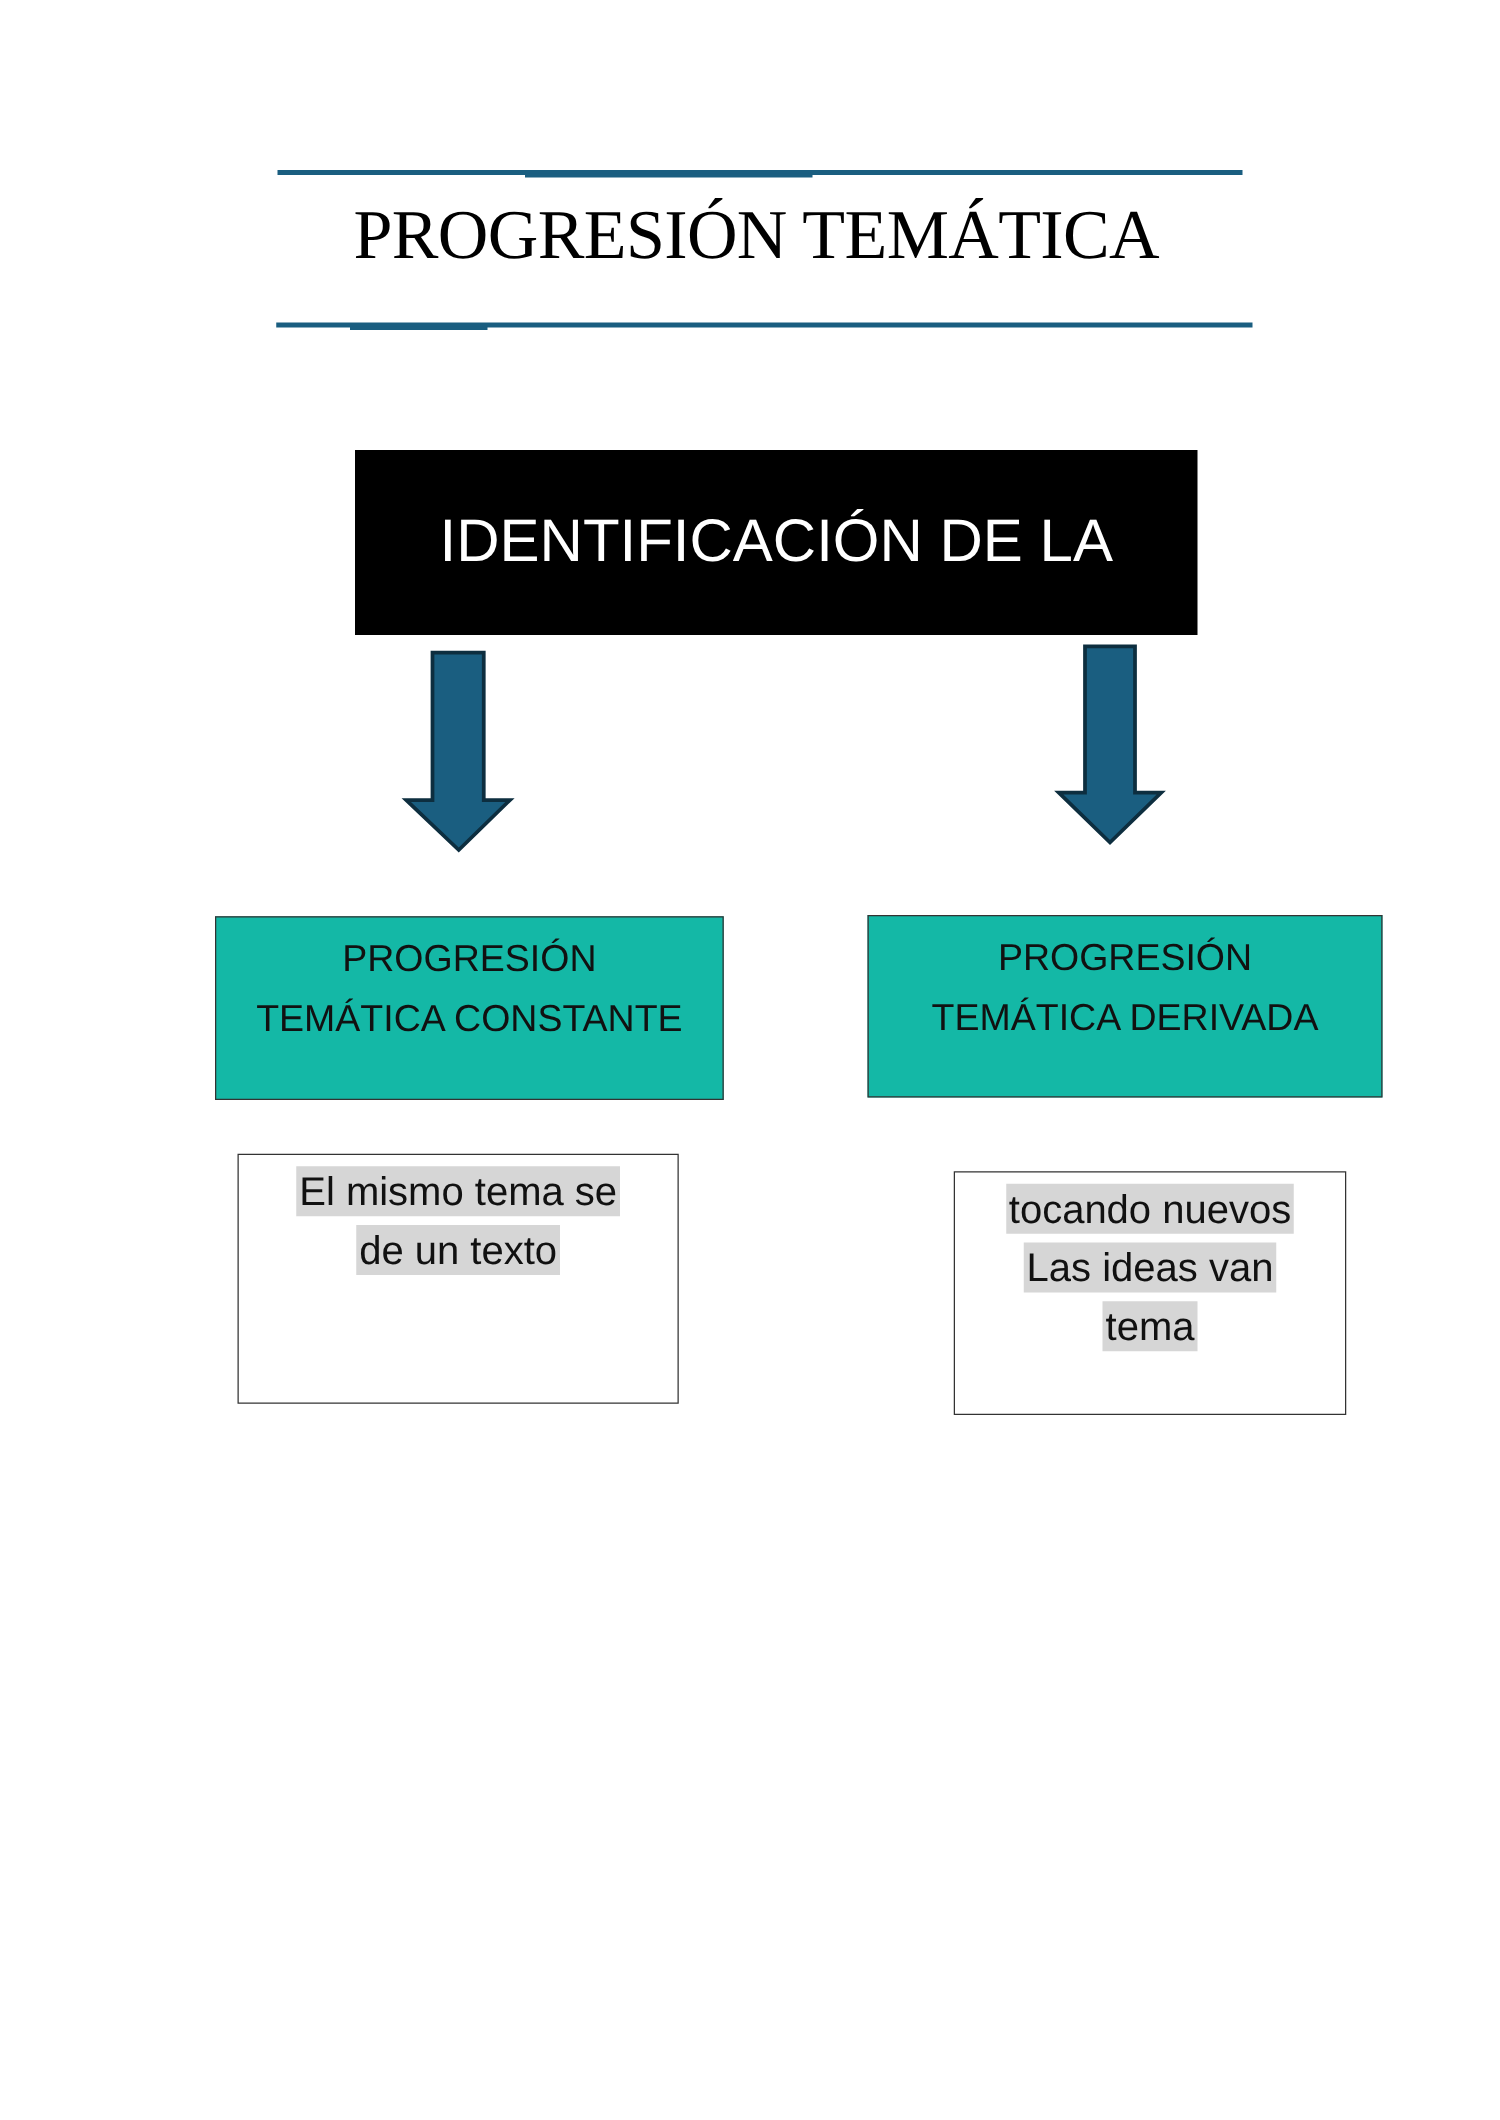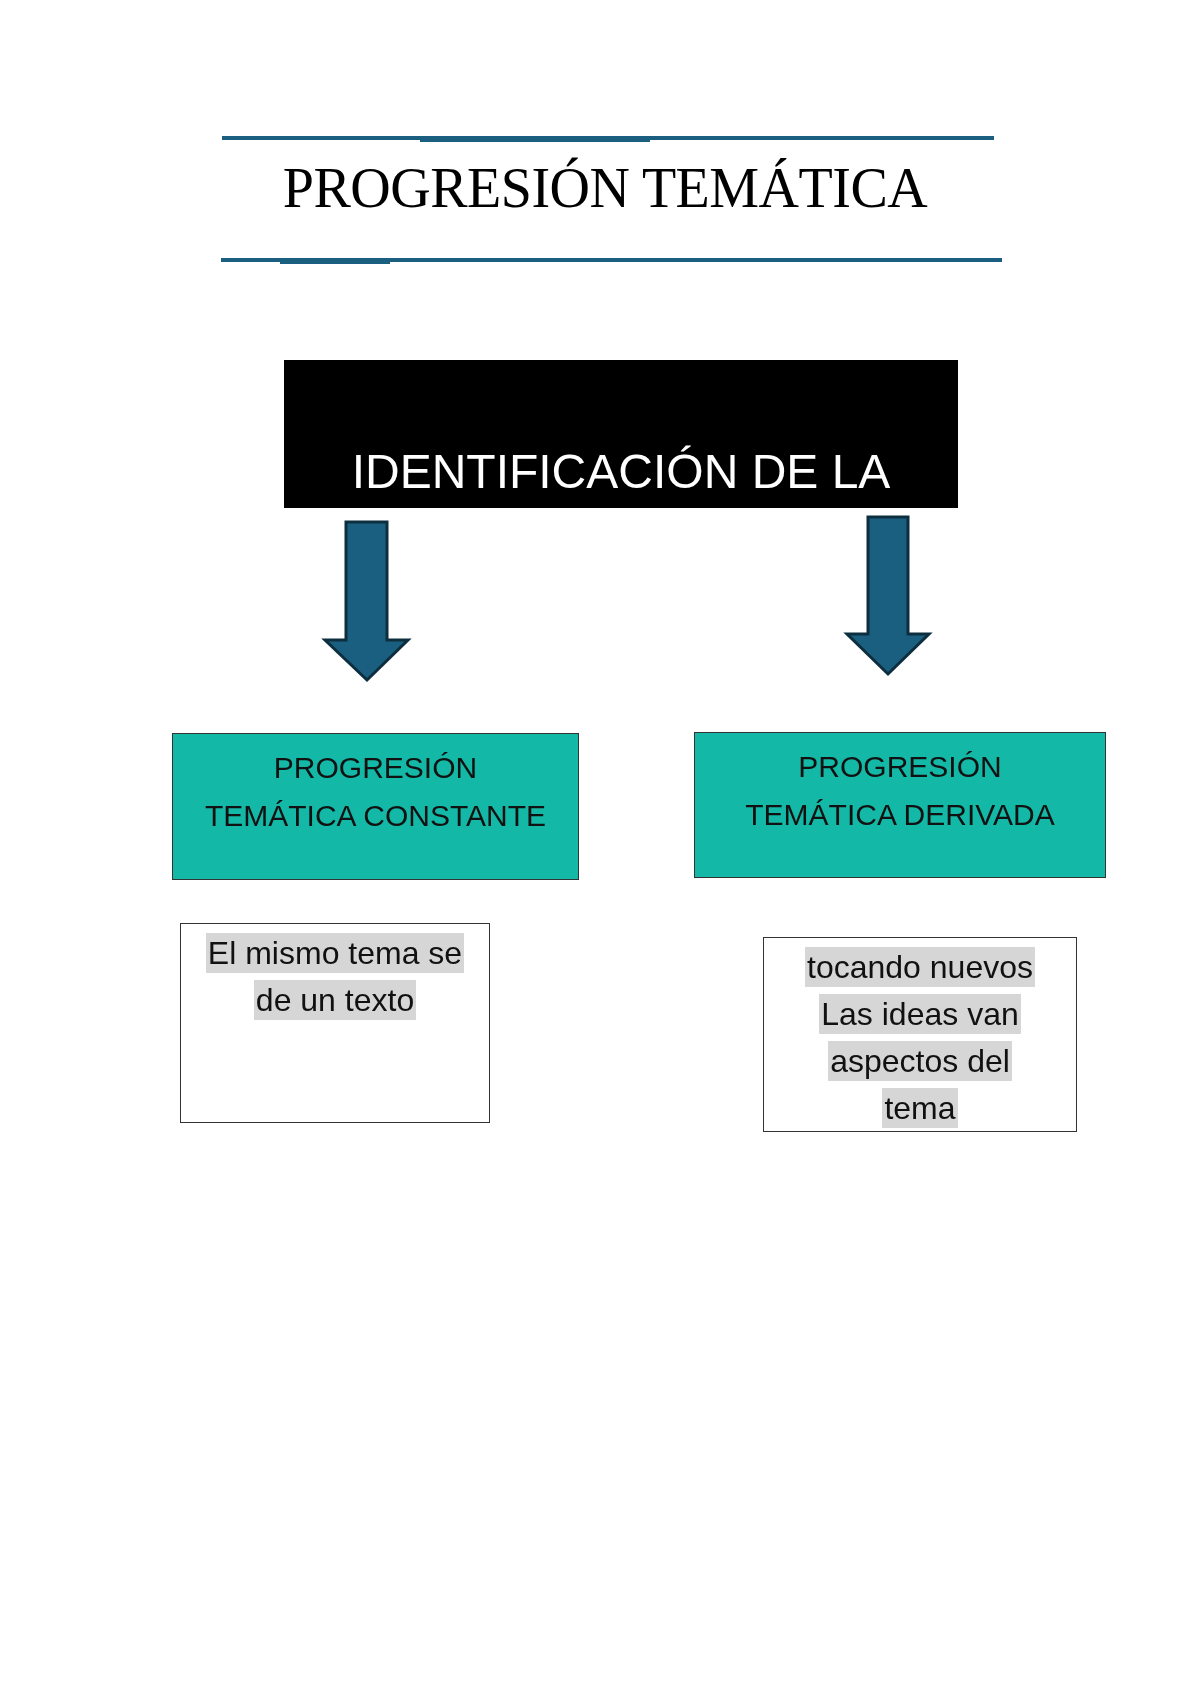--- a/index.html
+++ b/index.html
@@ -7,21 +7,21 @@
          font-family: "Liberation Sans", "DejaVu Sans", sans-serif; }
   .rule { position: absolute; height: 4px; background: #1a5e80; }
   .title {
     position: absolute; left: 200px; top: 148px; width: 810px;
     text-align: center; font-size: 56px; color: #000; letter-spacing: -0.5px;
     line-height: 80px; white-space: nowrap; font-family: Liberation Serif, serif;
   }
   .black-box {
     position: absolute; left: 284px; top: 360px; width: 674px; height: 148px;
     background: #000; color: #fff; text-align: center;
-    font-size: 48px; line-height: 72px; display: flex; align-items: flex-end; justify-content: center;
+    font-size: 48px; line-height: 72px; display: flex; align-items: center; justify-content: center;
   }
   .black-box span { display: block; }
   .arrow { position: absolute; }
   .cat-box {
     position: absolute; border: 1.5px solid #333; background: #14b8a6;
     text-align: center; font-size: 30px; line-height: 48px; color: #111;
     box-sizing: border-box; padding-top: 10px;
   }
   .desc-box {
     position: absolute; border: 1.5px solid #333; background: #fff;
@@ -58,23 +58,22 @@
 <div class="cat-box" style="left:172px; top:733px; width:407px; height:147px;">
   <span class="line">PROGRESIÓN</span>
   <span class="line">TEMÁTICA CONSTANTE</span>
 </div>
 
 <div class="cat-box" style="left:694px; top:732px; width:412px; height:146px;">
   <span class="line">PROGRESIÓN</span>
   <span class="line">TEMÁTICA DERIVADA</span>
 </div>
 
-<div class="desc-box" style="left:180px; top:923px; width:310px; height:200px;">
+<div class="desc-box" style="left:190px; top:923px; width:353px; height:200px;">
   <span class="line"><span class="hl">El mismo tema se</span></span>
   <span class="line"><span class="hl">de un texto</span></span>
 </div>
 
 <div class="desc-box" style="left:763px; top:937px; width:314px; height:195px;">
   <span class="line"><span class="hl">tocando nuevos</span></span>
   <span class="line"><span class="hl">Las ideas van</span></span>
-  <span class="line"><span class="hl">aspectos del</span></span>
   <span class="line"><span class="hl">tema</span></span>
 </div>
 
 </body></html>

